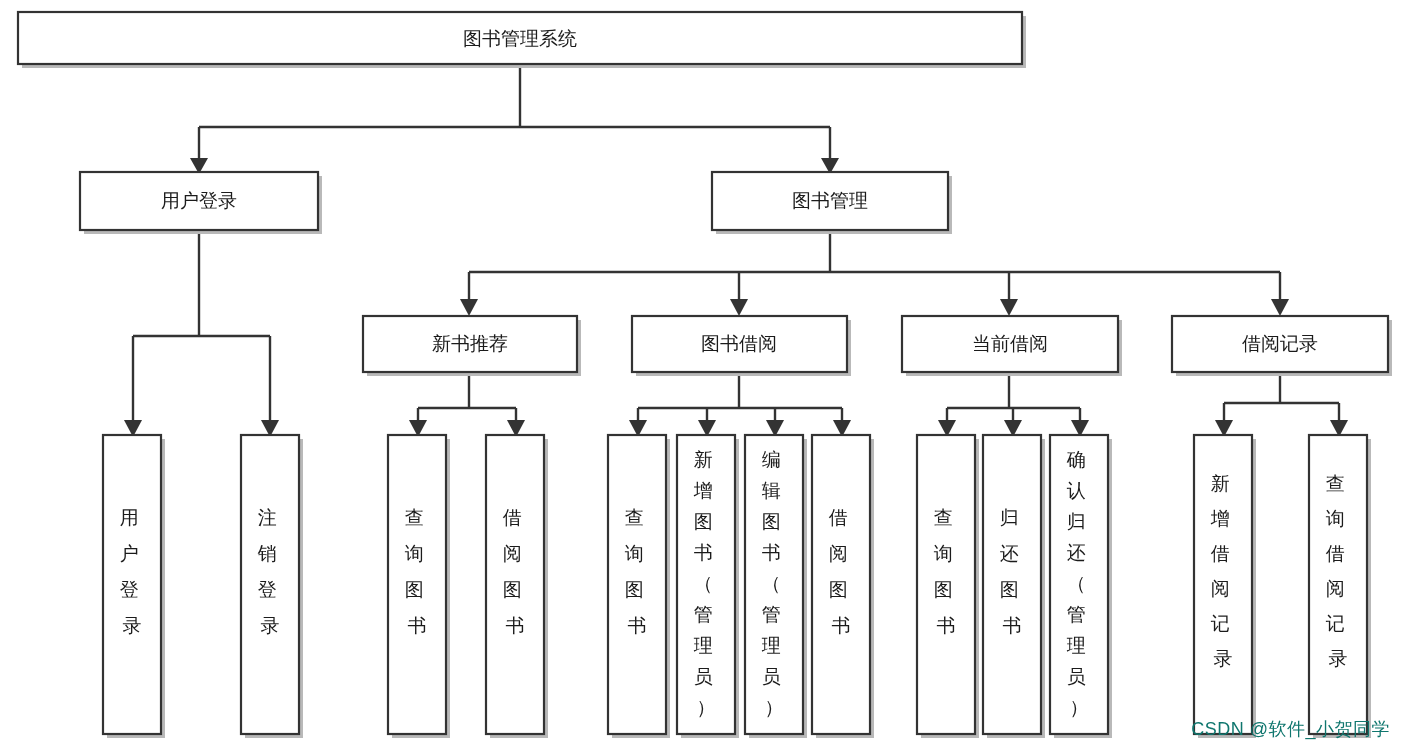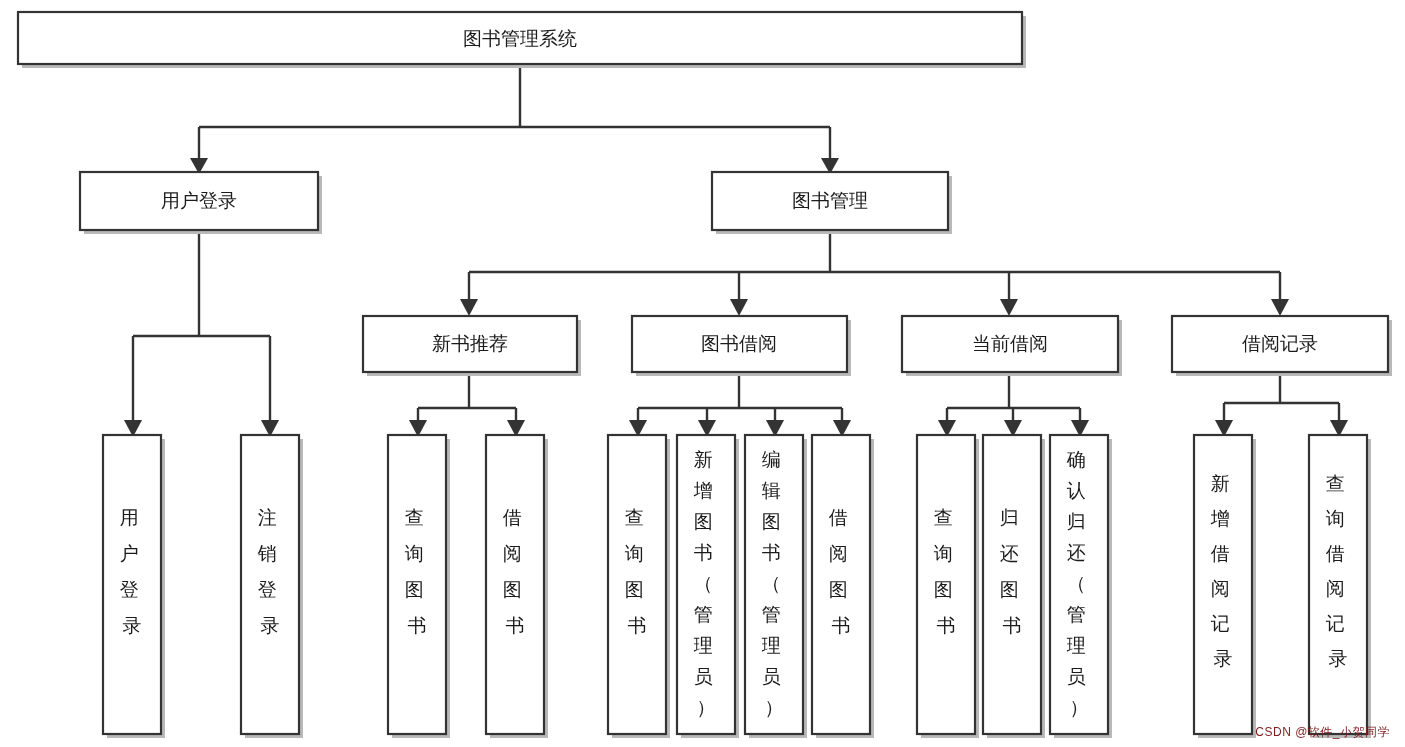--- a/index.html
+++ b/index.html
@@ -55,22 +55,22 @@
     font-family: "Liberation Sans", "DejaVu Sans", sans-serif;
     font-size: 19px;
     fill: #1b1b1b;
     text-anchor: middle;
   }
   .watermark {
     position: absolute;
     right: 14px;
     bottom: 6px;
     font-family: "Liberation Sans", "DejaVu Sans", sans-serif;
-    font-size: 12px;
-    color: #7f1d1d;
+    font-size: 18px;
+    color: #0f766e;
     white-space: nowrap;
     letter-spacing: 0.5px;
   }
 </style>
 </head>
 <body>
 
 <div id="diagram-root">
 
   <svg id="tree-svg" viewBox="0 0 1405 747">

